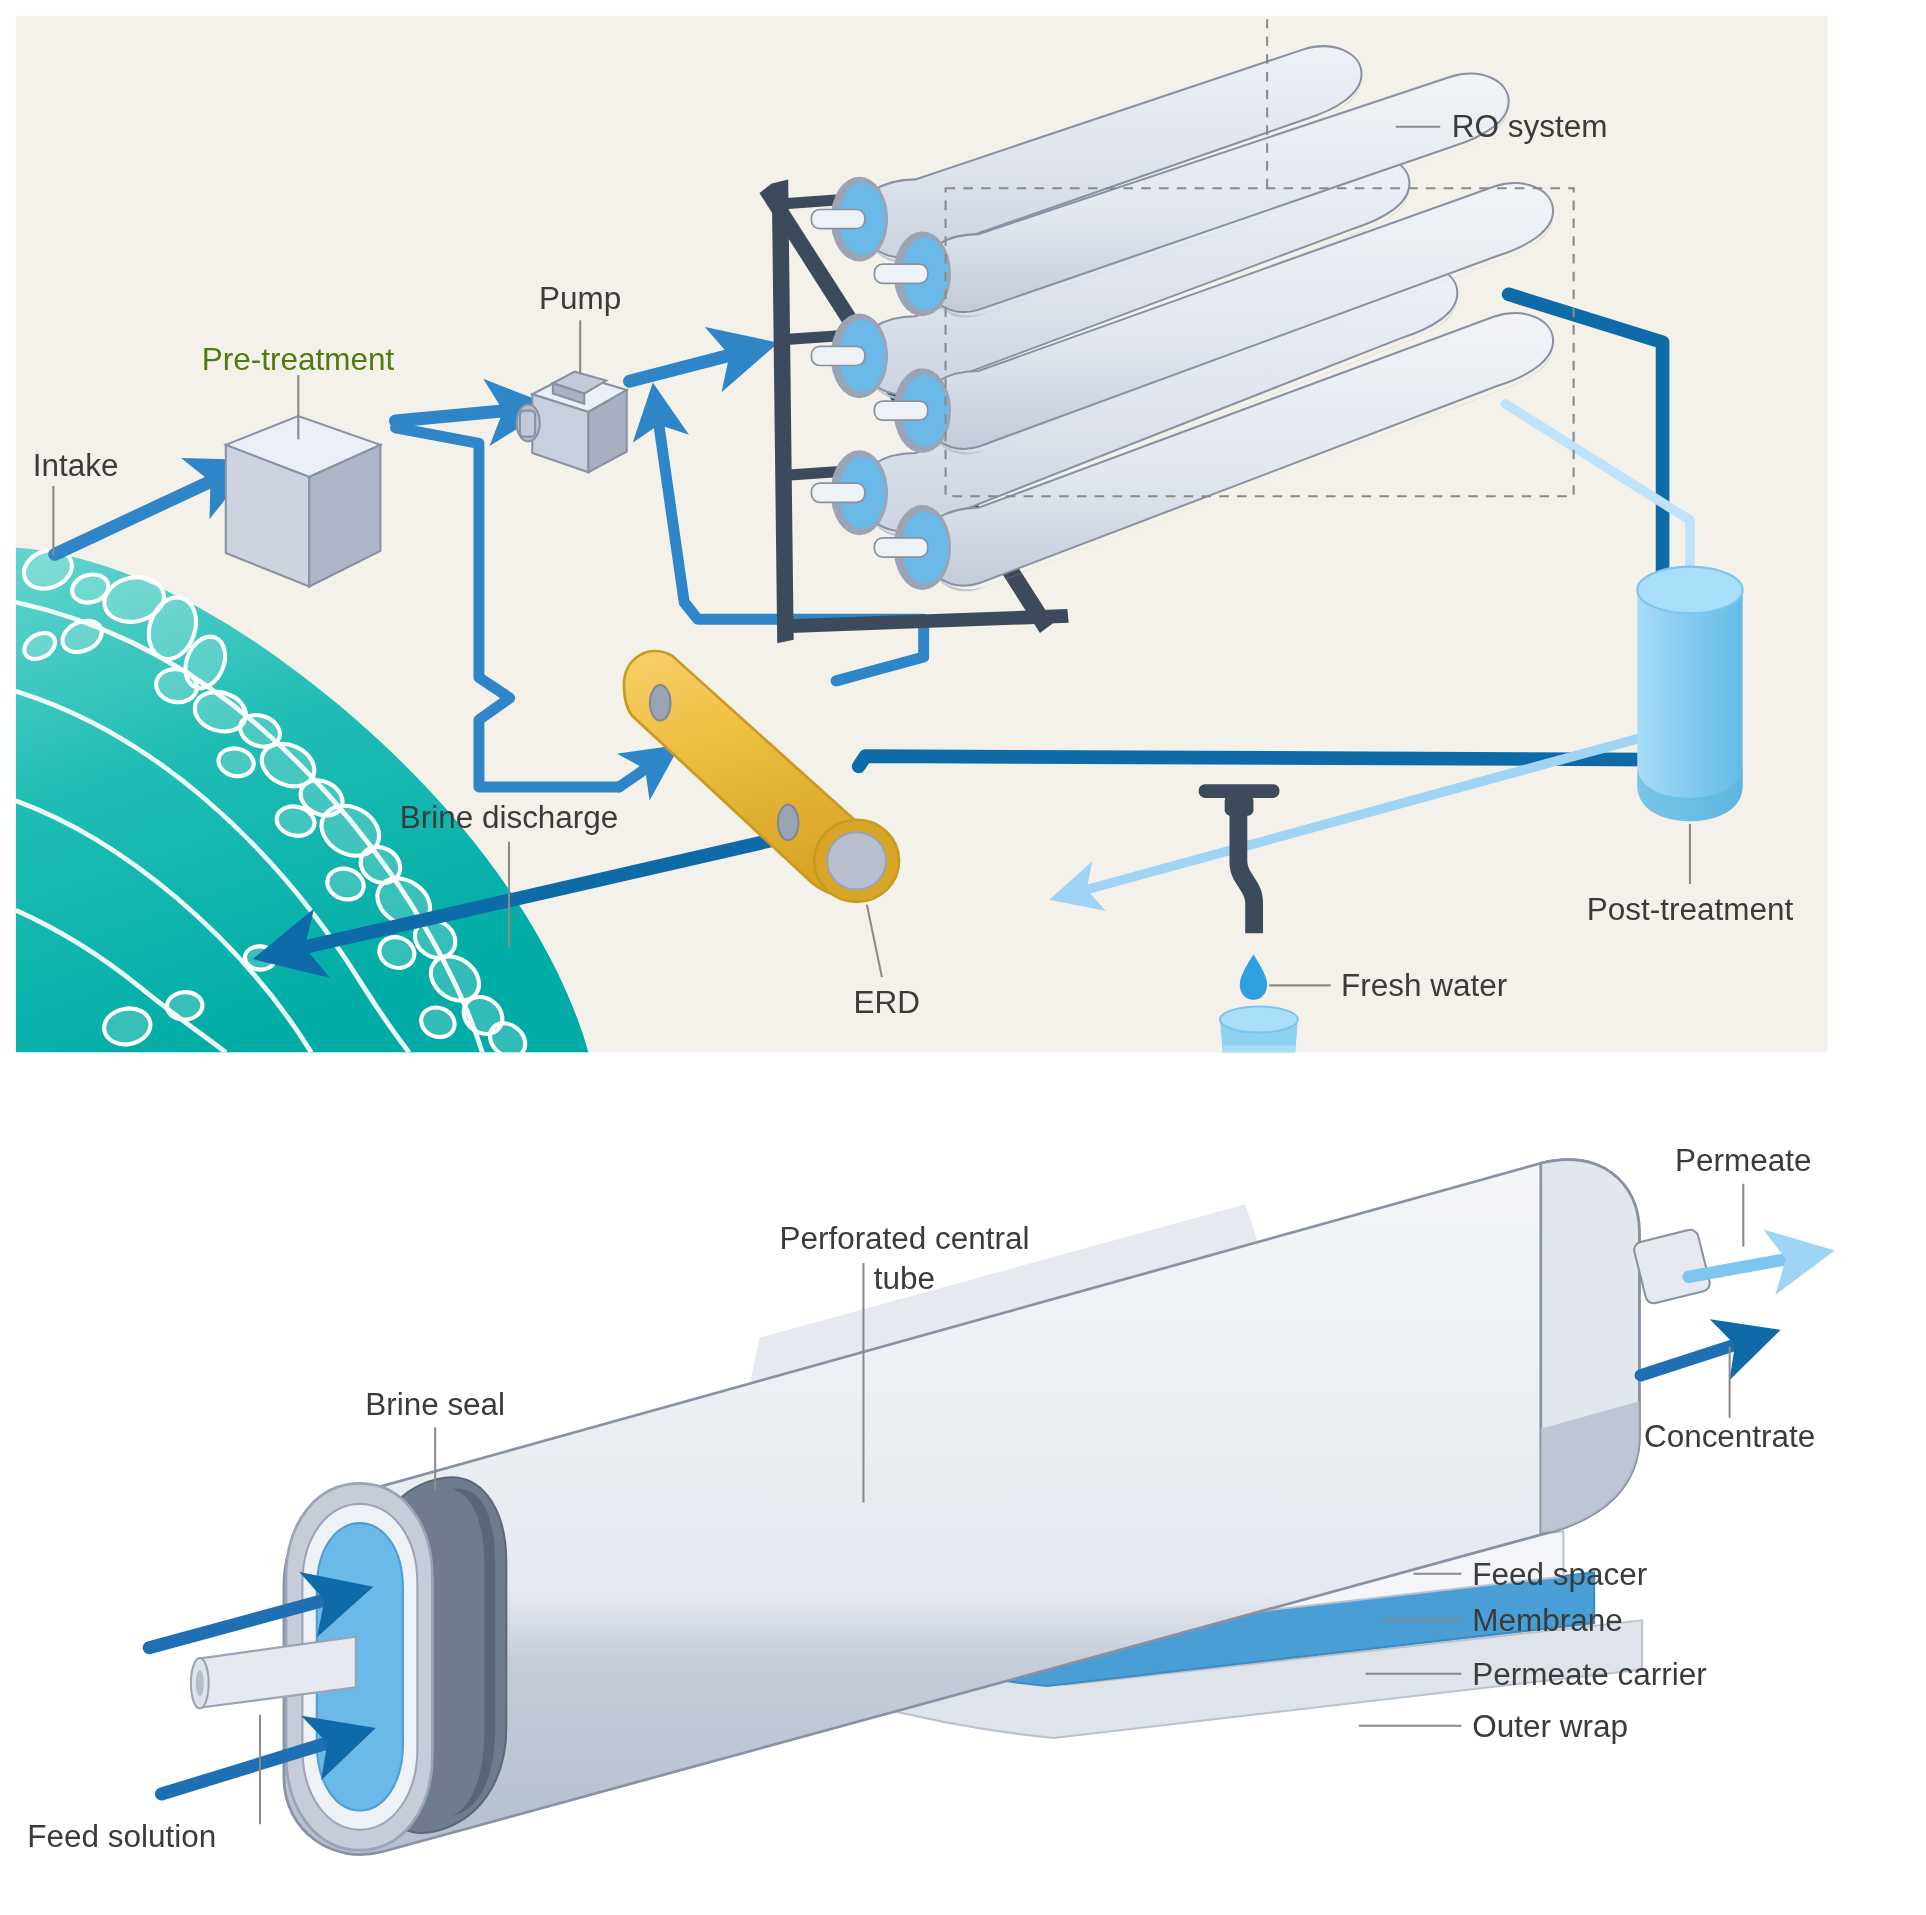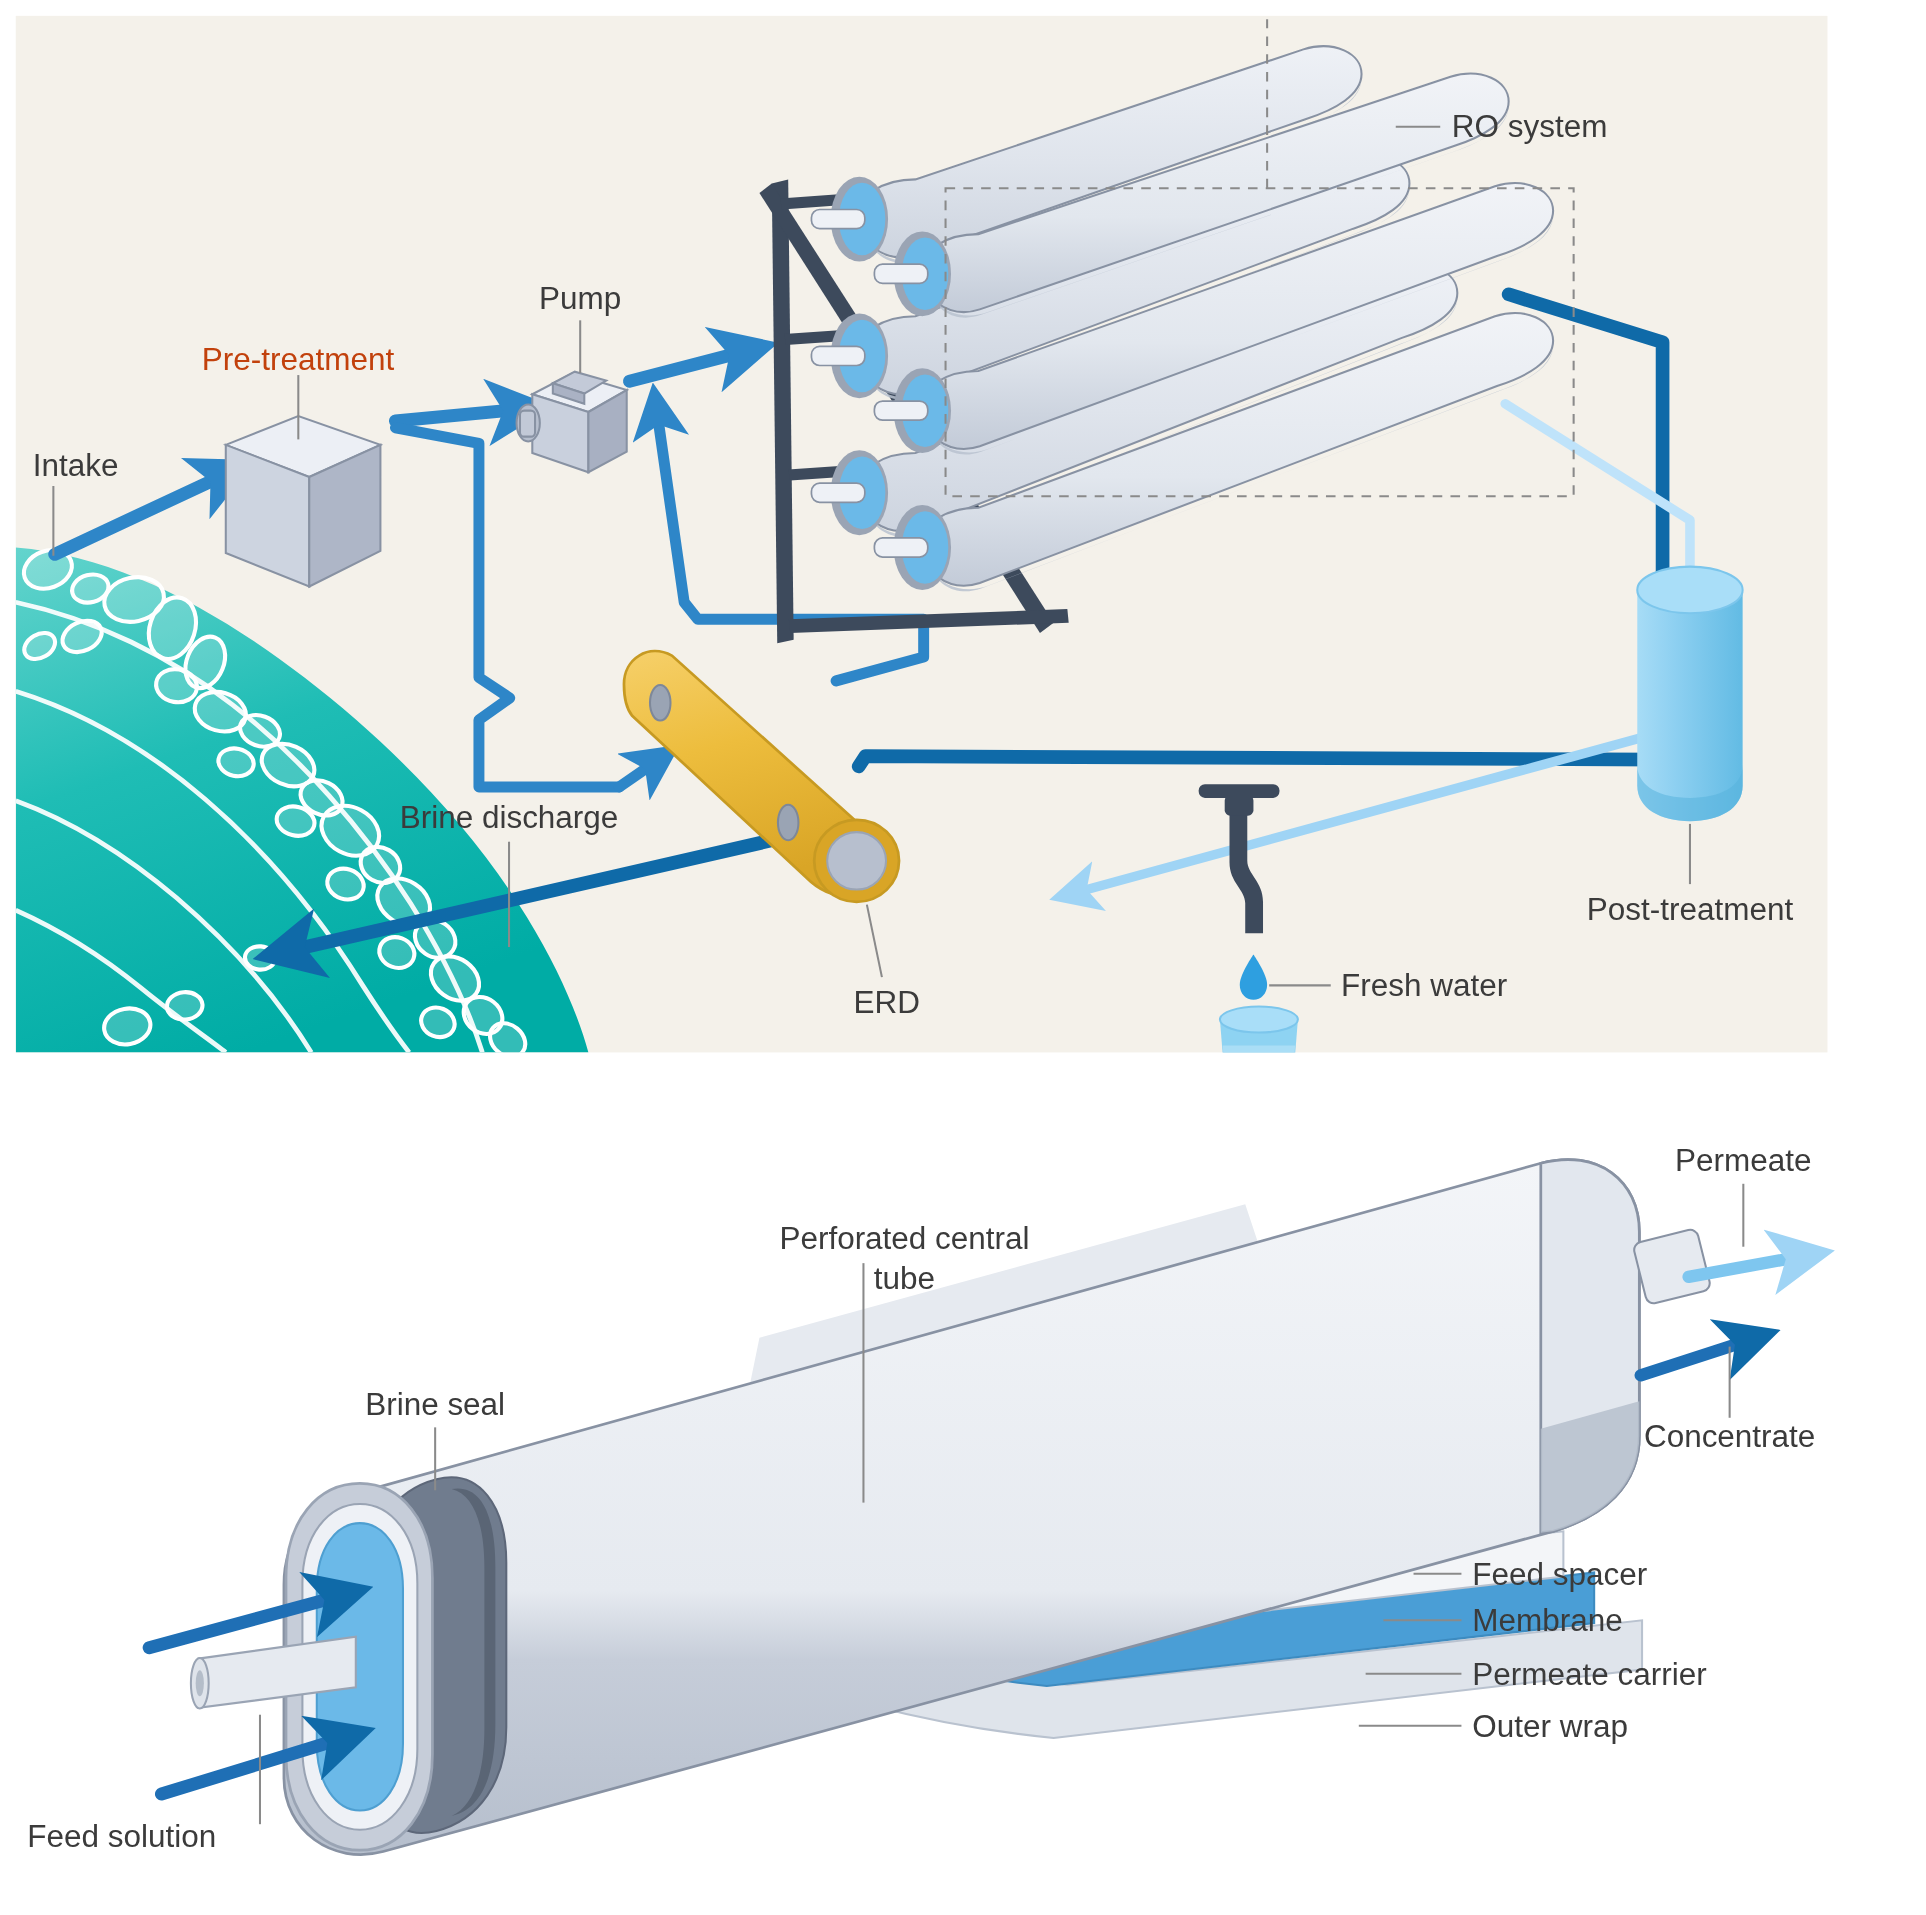--- a/index.html
+++ b/index.html
@@ -471,18 +471,18 @@
 
       <text class="lbl" x="2152" y="2538" font-size="46">Outer wrap</text>
 
       <text class="lbl" x="40" y="2700" font-size="46">Feed solution</text>
     </g>
   </g>
 </svg>
 
 <div style="position:absolute;left:0;top:0;width:1926px;height:1916px;pointer-events:none;">
   <div style="position:absolute;left:298px;top:341px;transform:translateX(-50%);
-              font-size:31.5px;color:#c2410c;white-space:nowrap;
+              font-size:31.5px;color:#4d7c0f;white-space:nowrap;
               font-family:'Liberation Sans','DejaVu Sans',sans-serif;">Pre-treatment</div>
 </div>
 
 </div>
 
 
 </body></html>

